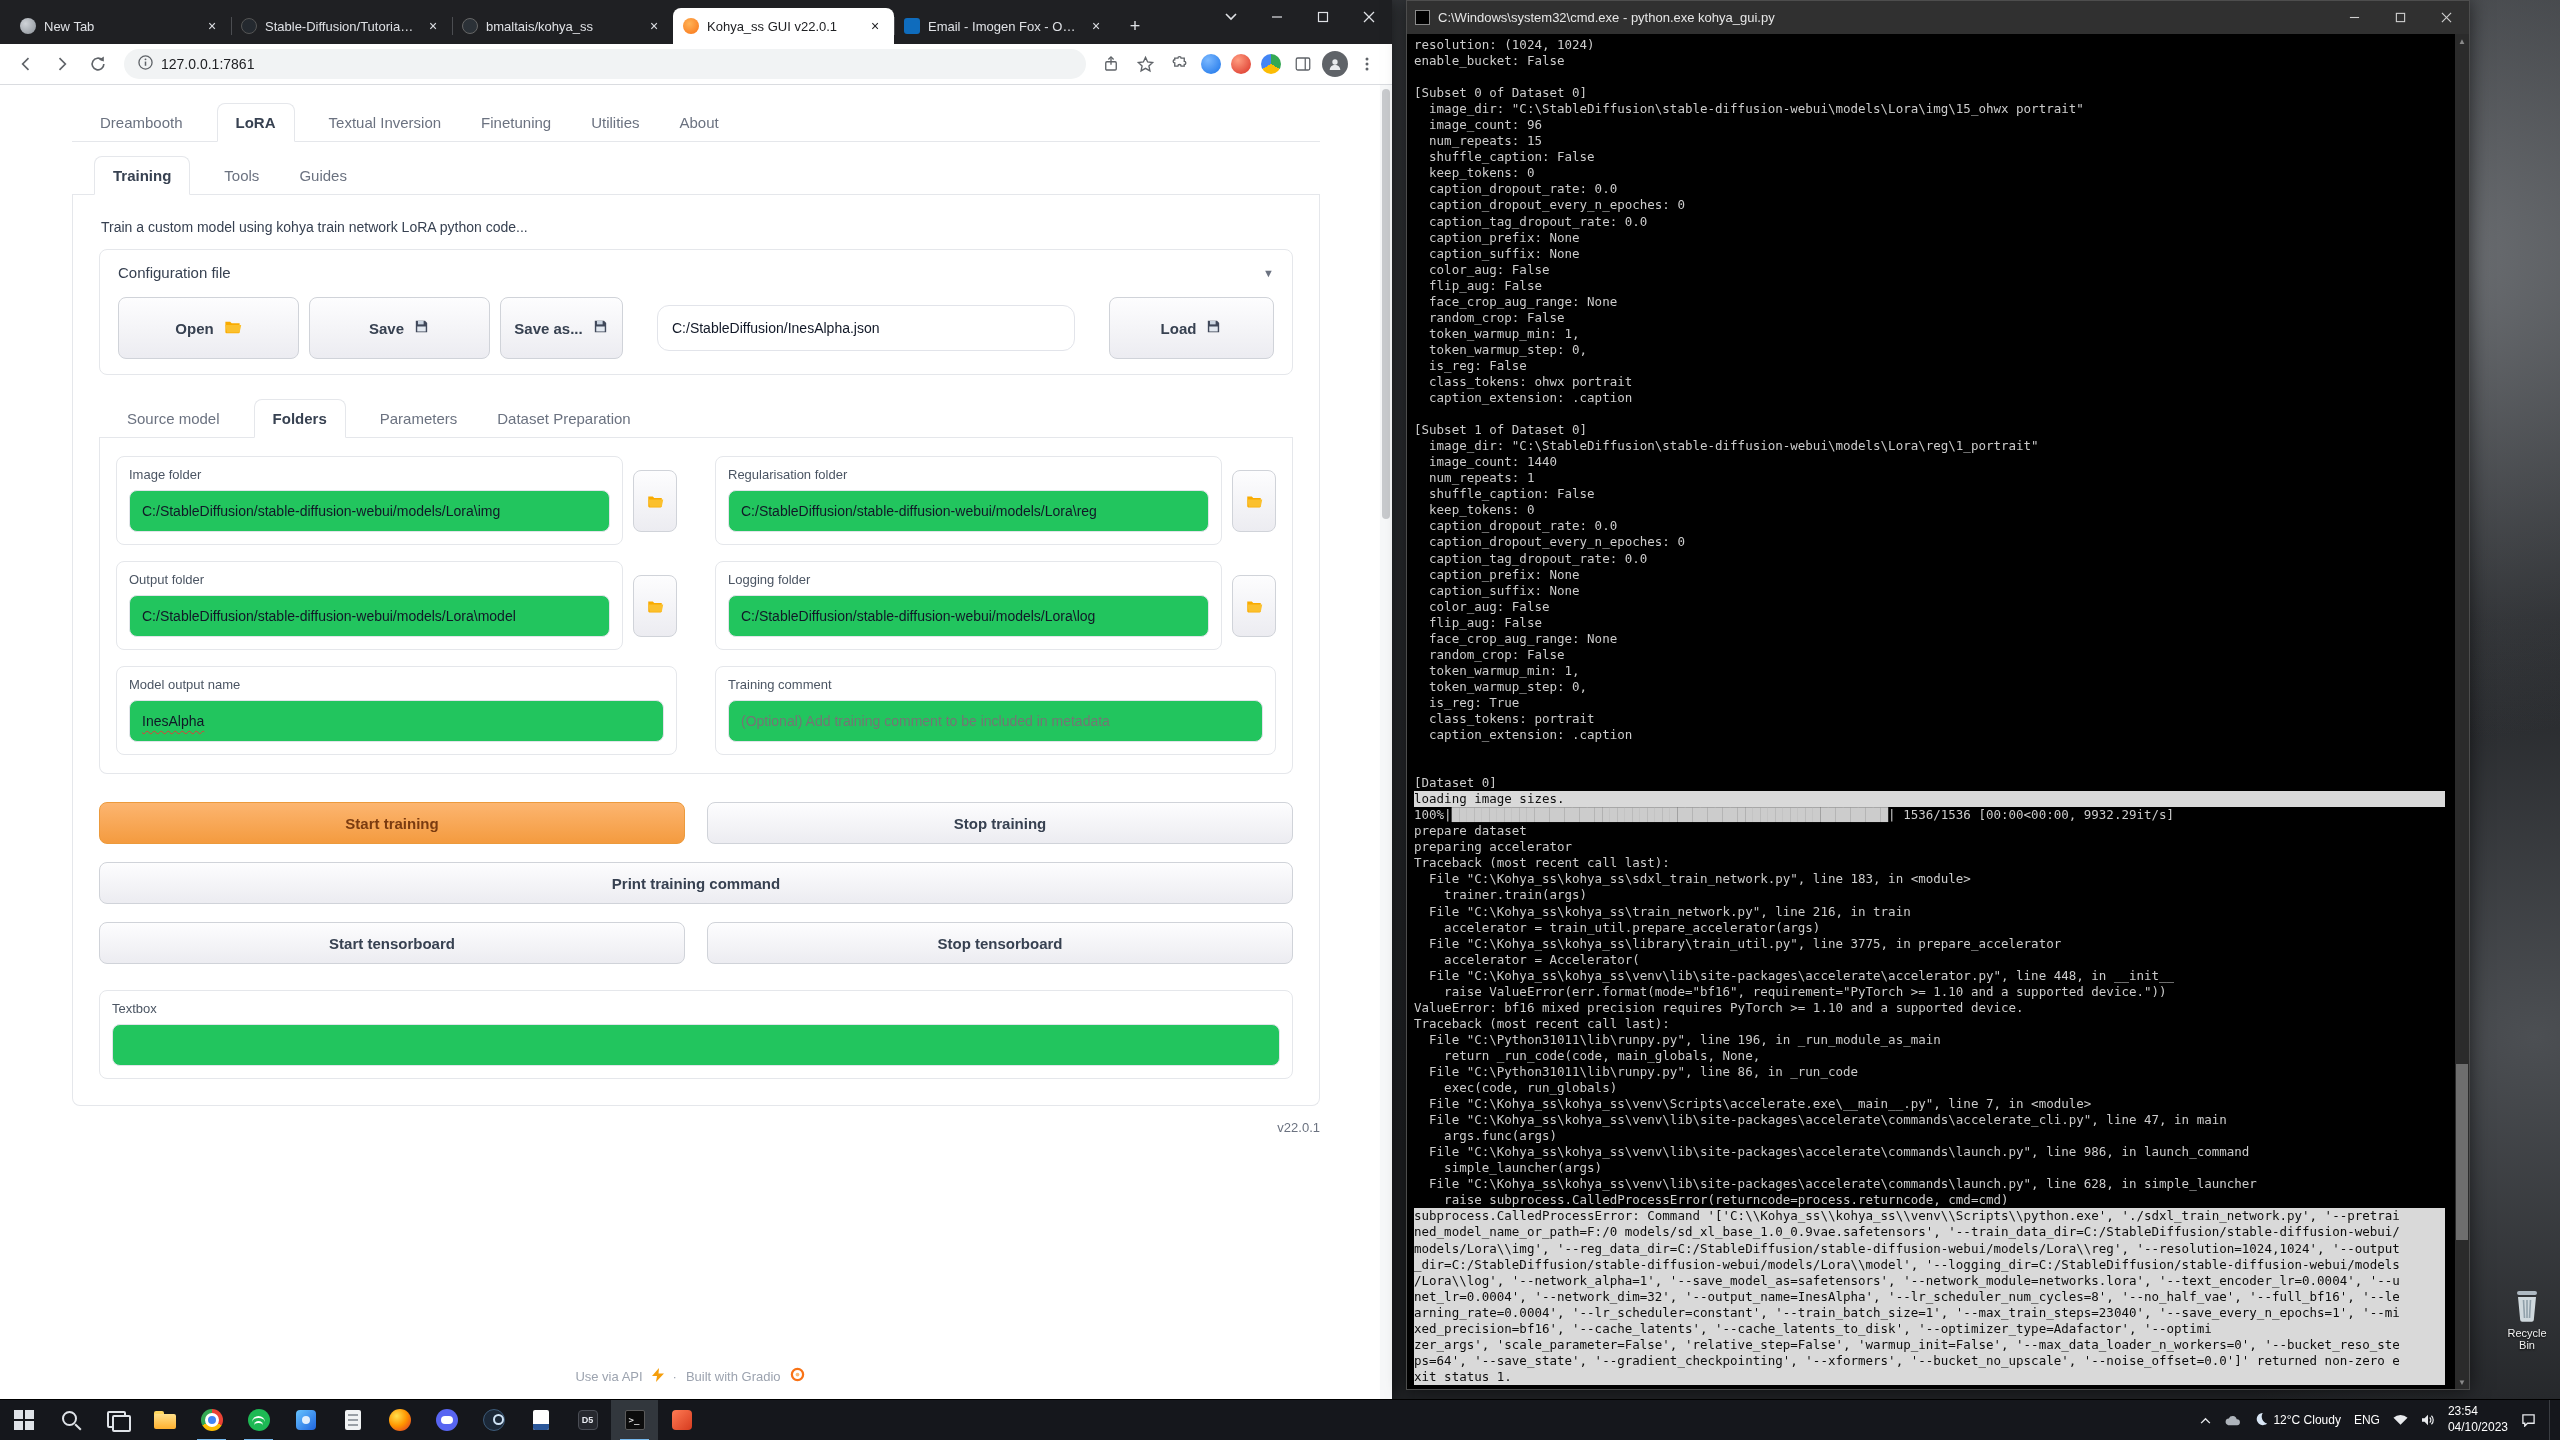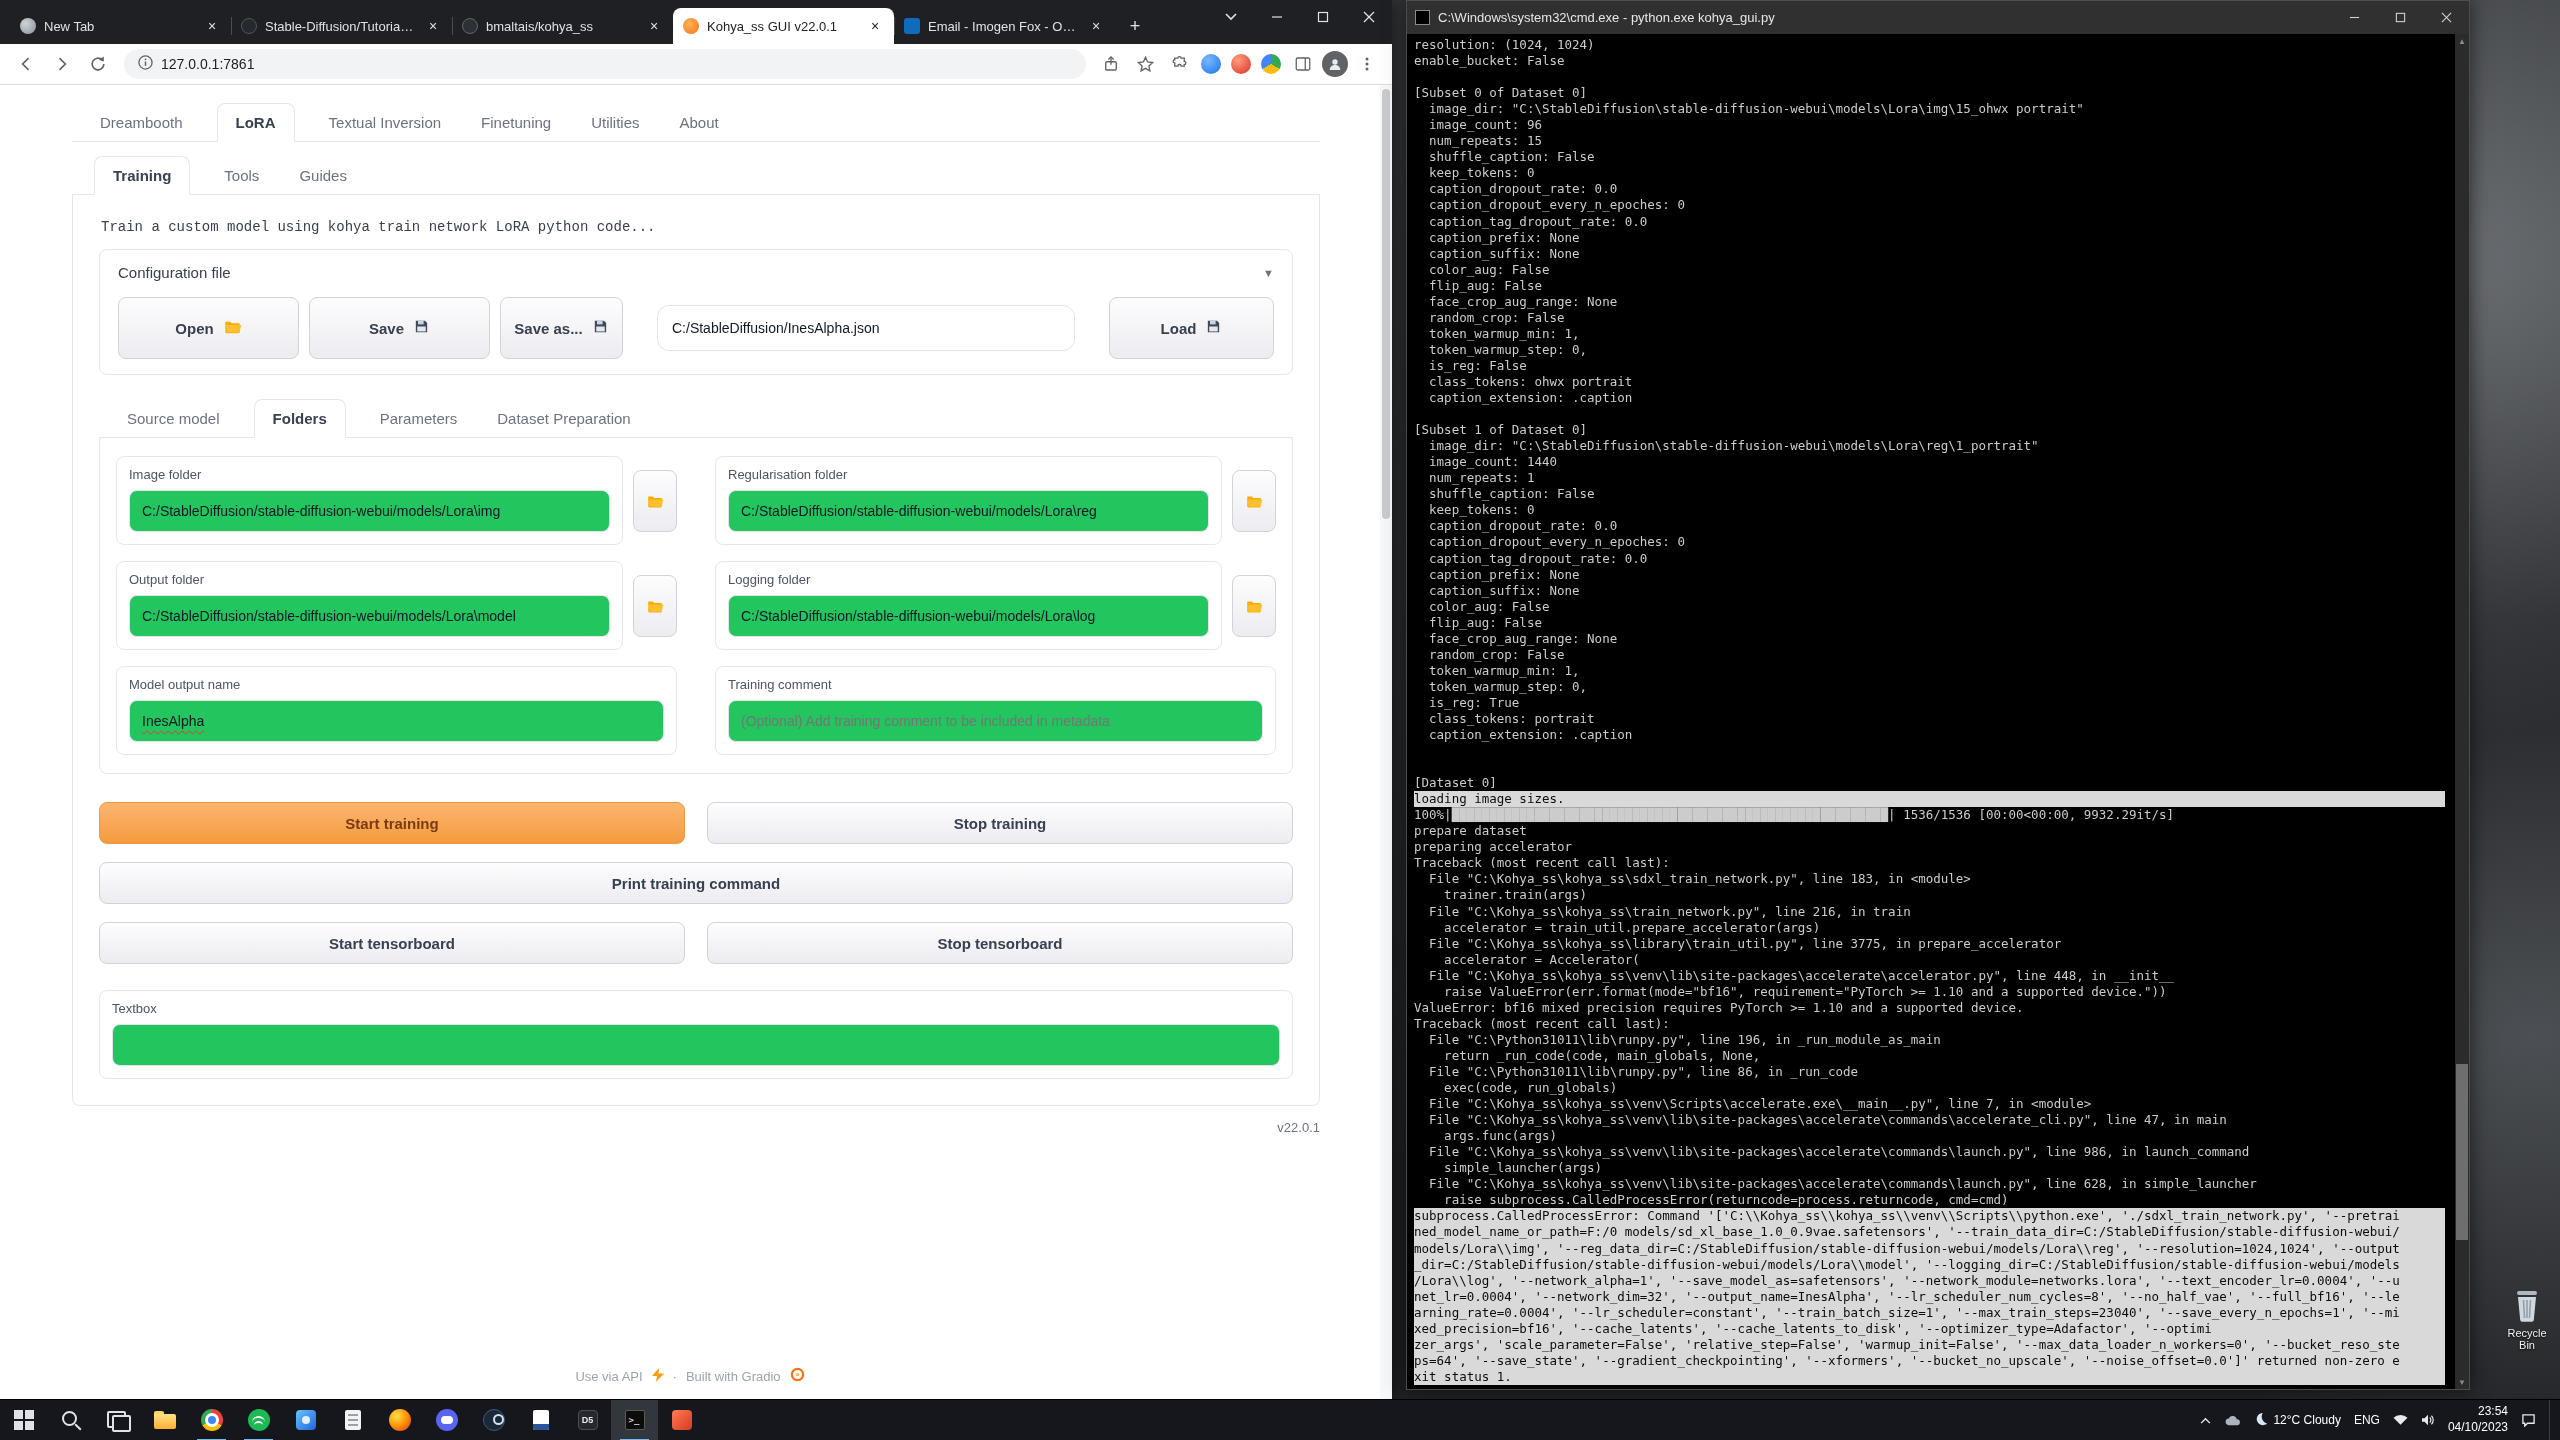--- a/index.html
+++ b/index.html
@@ -44,21 +44,21 @@
   
   .page{position:relative;height:1314px;background:#fff;overflow:hidden;}
   .page-scrollbar{position:absolute;right:0;top:0;bottom:0;width:12px;background:#f7f8f9;}
   .page-scrollbar .thumb{position:absolute;top:4px;left:2px;width:8px;height:430px;border-radius:4px;background:#c8cacd;}
   .gradio{width:1248px;margin:0 auto;padding-top:18px;color:#374151;}
   .gtabs{display:flex;align-items:flex-end;border-bottom:1px solid #e5e7eb;padding:0 8px;}
   .gtab{padding:10px 6px;margin:0 14px;color:#6b7280;font-size:15px;cursor:pointer;white-space:nowrap;}
   .gtab-active{border:1px solid #e5e7eb;border-bottom:1px solid #fff;border-radius:8px 8px 0 0;padding:10px 18px;margin-bottom:-1px;background:#fff;color:#374151;font-weight:700;}
   .gtabs.sub{margin-top:14px;}
   .panel{border:1px solid #e5e7eb;border-top:none;border-radius:0 0 8px 8px;padding:16px 26px 26px;}
-  .desc{font-size:14px;color:#374151;margin:8px 2px 4px;font-family:Liberation Mono, monospace;}
+  .desc{font-size:14px;color:#374151;margin:8px 2px 4px;}
   .accordion{border:1px solid #e5e7eb;border-radius:8px;padding:14px 18px 15px;margin:14px 0 24px;}
   .acc-head{display:flex;align-items:center;justify-content:space-between;font-size:15px;color:#374151;cursor:pointer;}
   .acc-arrow{font-size:11px;color:#6b7280;}
   .cfg-row{display:flex;align-items:center;gap:10px;margin-top:16px;height:62px;}
   .gbtn{height:62px;border:1px solid #d0d3d9;border-radius:8px;background:linear-gradient(180deg,#fdfdfe,#ececf1);font-family:"Liberation Sans",sans-serif;font-size:15px;font-weight:700;color:#374151;display:flex;align-items:center;justify-content:center;gap:9px;cursor:pointer;}
   .btn-open,.btn-save{width:181px;flex:0 0 auto;}
   .btn-saveas{width:123px;flex:0 0 auto;}
   .btn-load{width:165px;flex:0 0 auto;}
   .cfg-input{flex:1;height:46px;margin:0 24px;border:1px solid #e2e4ea;border-radius:12px;padding:0 14px;font-family:"Liberation Sans",sans-serif;font-size:14px;color:#111827;background:#fff;min-width:0;}
   .gtabs.folder{margin-top:4px;}
@@ -130,21 +130,21 @@
   .ic-steam::after{width:7px;height:7px;border:2px solid #cfe3f5;border-radius:50%;top:4px;left:9px;}
   .ic-document{width:16px;height:20px;margin:2px 4px;background:#fff;border-radius:2px;}
   .ic-document::after{left:0;right:0;bottom:0;height:6px;background:#2b579a;border-radius:0 0 2px 2px;}
   .ic-d5{width:20px;height:20px;margin:2px;border-radius:4px;background:#26282e;border:1px solid #4a4d55;}
   .ic-d5::after{content:'D5';color:#e8eaf0;font:700 9px/18px "Liberation Sans",sans-serif;left:0;right:0;text-align:center;}
   .ic-terminal{width:20px;height:20px;margin:2px;background:#0c0c0c;border:1px solid #5a5a5a;border-radius:2px;}
   .ic-terminal::after{content:'>_';color:#ddd;font:700 9px/18px "DejaVu Sans Mono",monospace;left:3px;}
   .ic-krita{width:20px;height:20px;margin:2px;border-radius:4px;background:linear-gradient(135deg,#ff7b54,#d63b1f);}
   .tray{margin-left:auto;display:flex;align-items:center;gap:13px;padding-right:6px;color:#ffffff;font-size:12px;height:41px;}
   .trayitem{display:flex;align-items:center;gap:5px;}
-  .clock{text-align:right;line-height:1.3;font-size:12px;}
+  .clock{text-align:left;line-height:1.3;font-size:12px;}
   .show-desktop{width:5px;height:41px;border-left:1px solid #3a3d42;}
 </style>
 </head>
 <body>
 
 <div class="browser">
   <div class="tabstrip">
     <div class="tabs">
         <div class="btab">
           <div class="fav fav-globe"></div>

